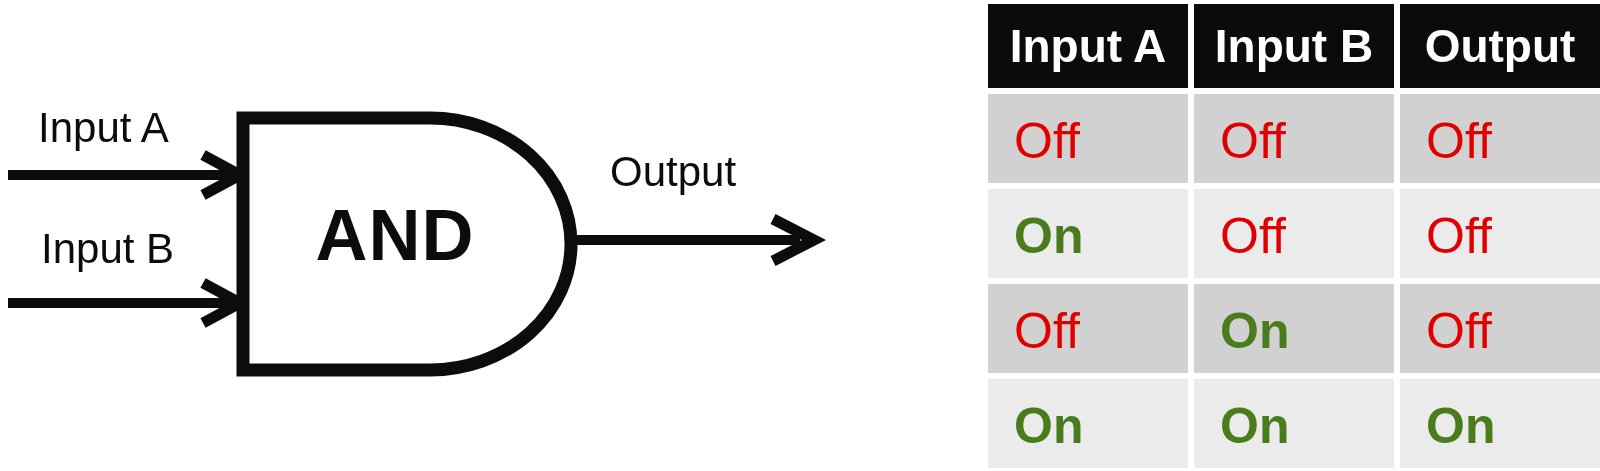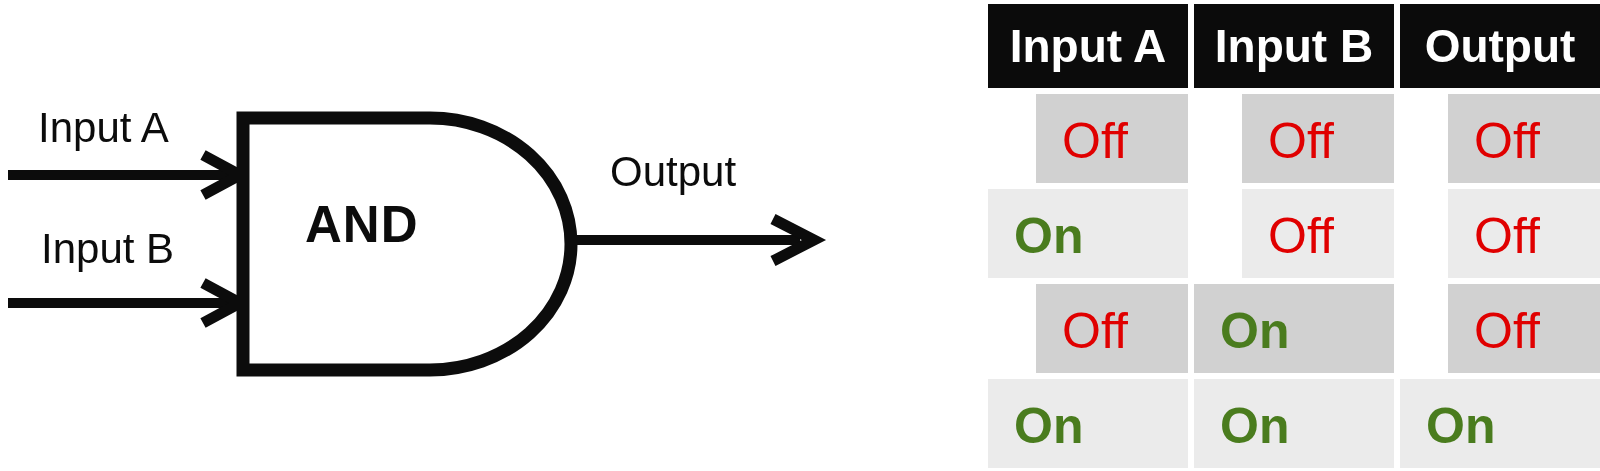--- a/index.html
+++ b/index.html
@@ -34,22 +34,22 @@
     font-size:42px;
     line-height:1;
     white-space:nowrap;
   }
   .dlabel.input-a{left:38px; top:107px;}
   .dlabel.input-b{left:41px; top:228px;}
   .dlabel.output {left:610px; top:151px;}
   .dlabel.gate{
     left:305px; top:199px;
     width:180px;
-    text-align:left;
-    font-size:51px;
+    text-align:center;
+    font-size:72px;
     font-weight:bold;
     letter-spacing:1px;
   }
   
   .truth-table{
     position:absolute;
     left:988px; top:4px;
     width:612px; height:464px;
     display:flex;
     flex-direction:column;
@@ -75,21 +75,21 @@
   .cell{
     display:flex;
     align-items:center;
     padding-left:26px;
     padding-top:4px;
     font-size:50px;
     line-height:1;
   }
   .t-row.dark .cell{background:var(--row-dark,#d1d1d1);}
   .t-row.light .cell{background:var(--row-light,#ebebeb);}
-  .cell[data-state="off"]{color:var(--off-red,#e00000);margin-left:48px;}
+  .cell[data-state="off"]{color:var(--off-red,#e00000);}
   .cell[data-state="on"]{color:var(--on-green,#4a7c1e);font-weight:bold;}
 </style>
 </head>
 <body>
 
 <div class="stage">
 
   <div class="diagram">
     <svg width="950" height="471" viewBox="0 0 950 471">
 

